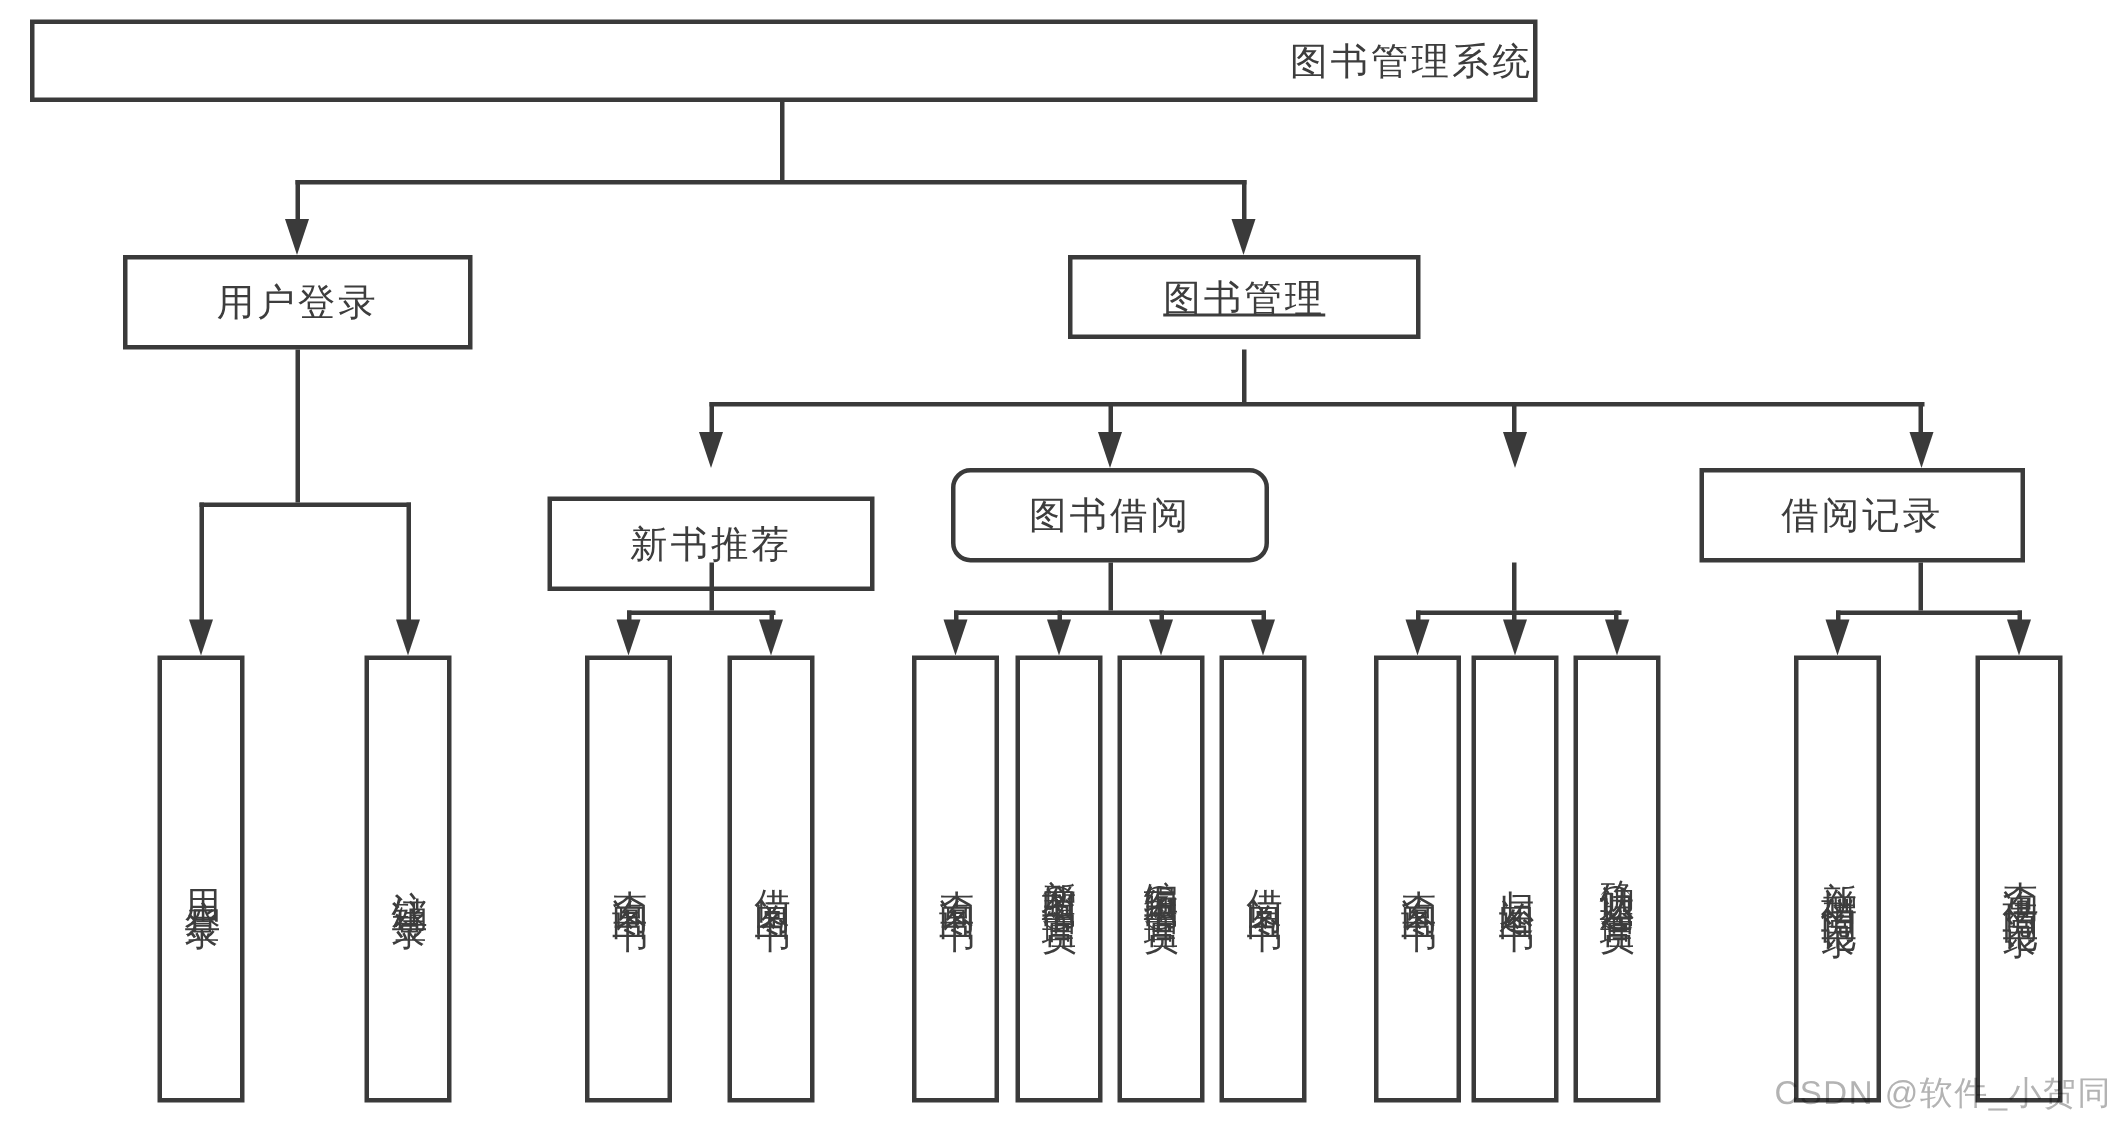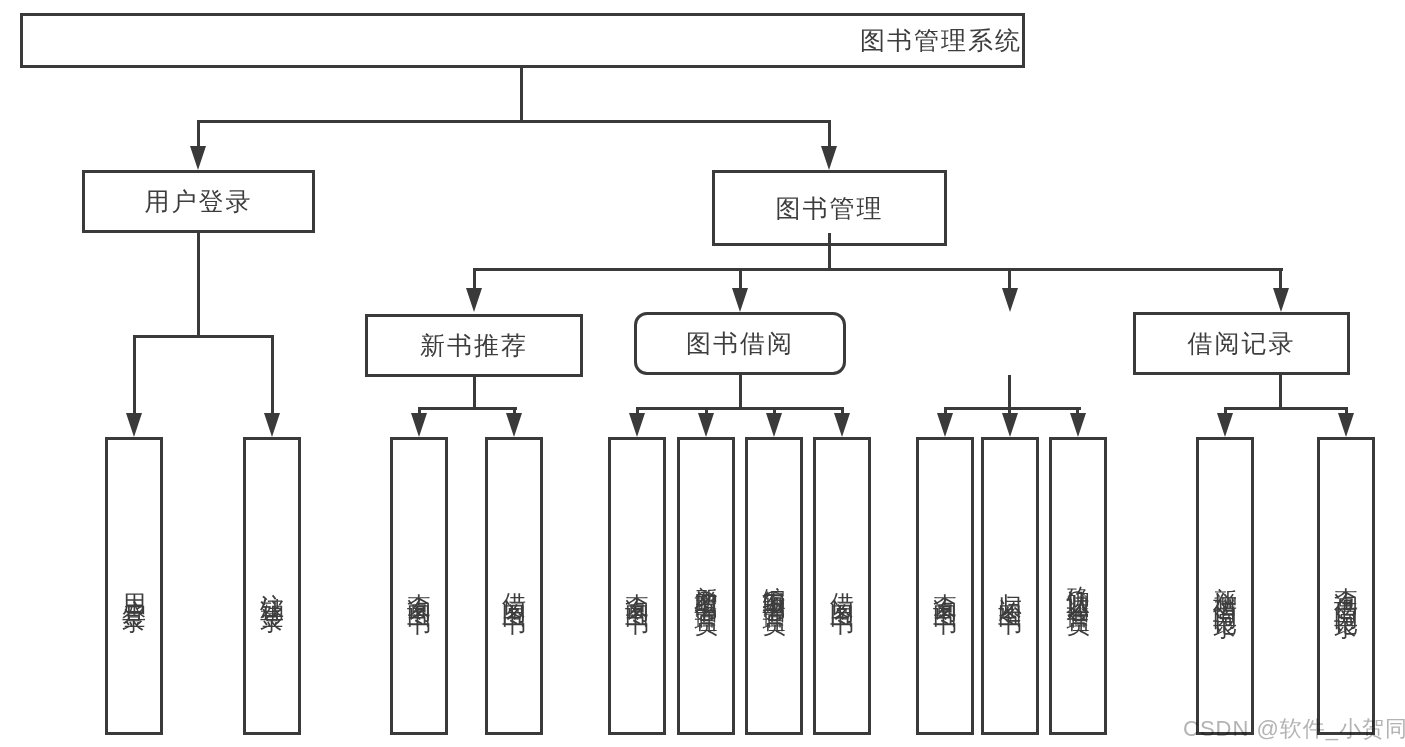--- a/index.html
+++ b/index.html
@@ -45,21 +45,21 @@
   <div class="vline" style="left:520px;top:68px;height:52px;"></div>
   <div class="hline" style="left:197px;top:120px;width:634px;"></div>
   <div class="vline" style="left:197px;top:120px;height:30px;"></div>
   <div class="arrow" style="left:190px;top:146px;"></div>
   <div class="vline" style="left:828px;top:120px;height:30px;"></div>
   <div class="arrow" style="left:821px;top:146px;"></div>
 
   <div class="box" style="left:82px;top:170px;width:233px;height:63px;">
     <span>用户登录</span>
   </div>
-  <div class="box" style="left:712px;top:170px;width:235px;height:76px;">
+  <div class="box" style="left:712px;top:170px;width:235px;height:56px;text-decoration:underline;">
     <span>图书管理</span>
   </div>
 
   <div class="vline" style="left:197px;top:233px;height:102px;"></div>
   <div class="hline" style="left:133px;top:335px;width:141px;"></div>
   <div class="vline" style="left:133px;top:335px;height:82px;"></div>
   <div class="arrow" style="left:126px;top:413px;"></div>
   <div class="vline" style="left:271px;top:335px;height:82px;"></div>
   <div class="arrow" style="left:264px;top:413px;"></div>
 
@@ -67,21 +67,21 @@
   <div class="hline" style="left:473px;top:268px;width:810px;"></div>
   <div class="vline" style="left:473px;top:268px;height:24px;"></div>
   <div class="arrow" style="left:466px;top:288px;"></div>
   <div class="vline" style="left:739px;top:268px;height:24px;"></div>
   <div class="arrow" style="left:732px;top:288px;"></div>
   <div class="vline" style="left:1008px;top:268px;height:24px;"></div>
   <div class="arrow" style="left:1002px;top:288px;"></div>
   <div class="vline" style="left:1279px;top:268px;height:24px;"></div>
   <div class="arrow" style="left:1273px;top:288px;"></div>
 
-  <div class="box" style="left:365px;top:314px;width:218px;height:63px;">
+  <div class="box" style="left:365px;top:331px;width:218px;height:63px;">
     <span>新书推荐</span>
   </div>
   <div class="box" style="left:634px;top:312px;width:212px;height:63px;border-radius:13px;">
     <span>图书借阅</span>
   </div>
   <div class="box" style="left:1133px;top:312px;width:217px;height:63px;">
     <span>借阅记录</span>
   </div>
 
   <div class="vline" style="left:473px;top:375px;height:32px;"></div>

